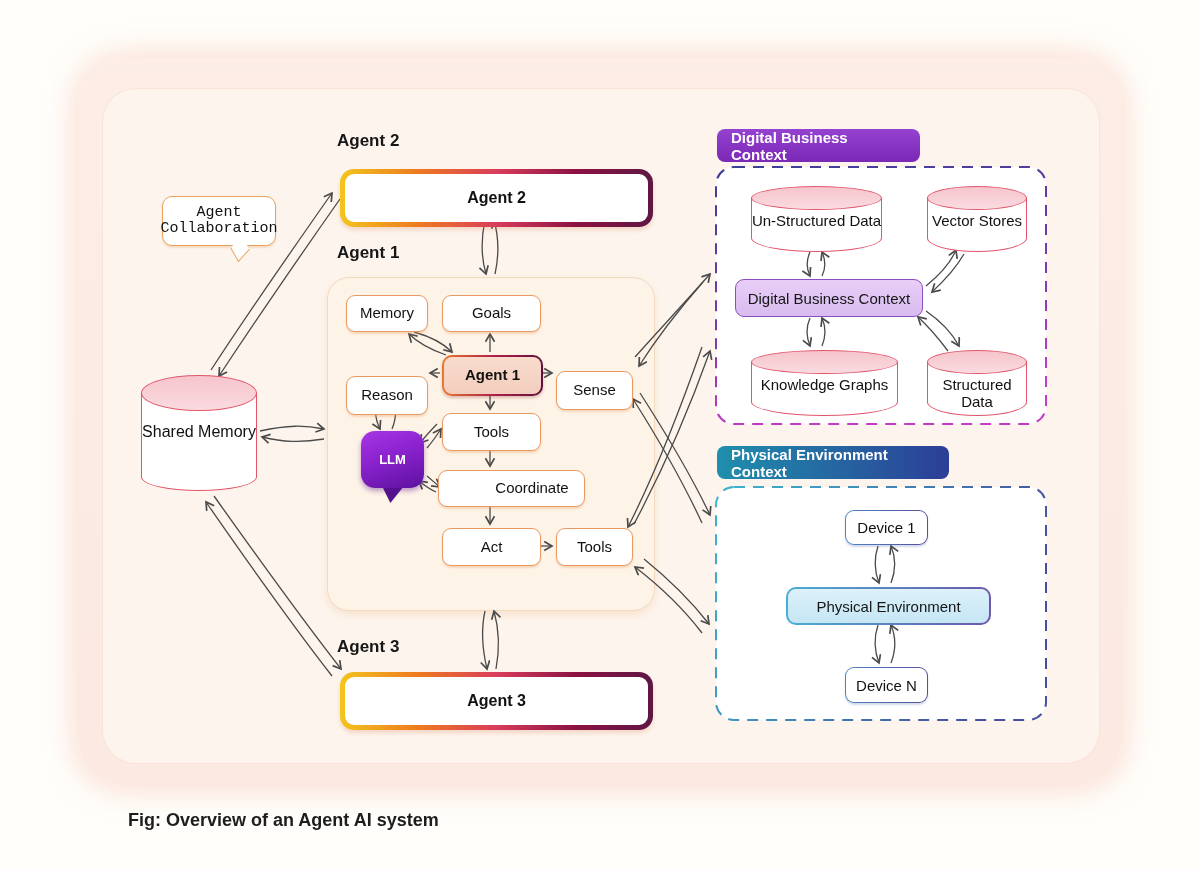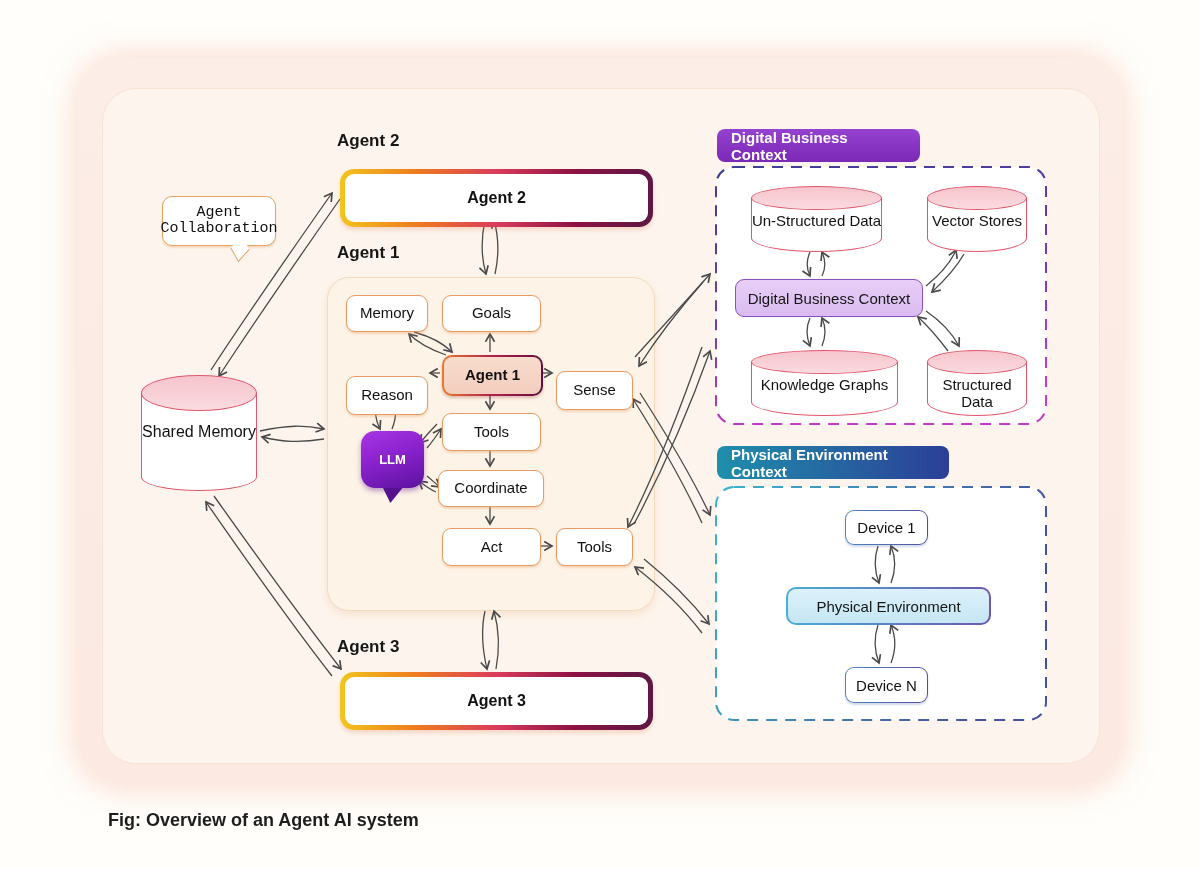--- a/index.html
+++ b/index.html
@@ -6,21 +6,21 @@
   #canvas{position:relative;width:1200px;height:869px;background:#FFFEFB;overflow:hidden;}
 
   
   .halo{position:absolute;left:78px;top:58px;width:1044px;height:728px;border-radius:48px;
         background:linear-gradient(180deg,#FCEDE6,#FBE9E2);box-shadow:0 0 26px 8px rgba(248,205,190,.55);}
   .card{position:absolute;left:102px;top:88px;width:996px;height:674px;border-radius:34px;
         background:#FDF5ED;border:1px solid #F8E3D6;}
 
   .abs{position:absolute;}
   .lbl-title{font-size:17px;font-weight:700;color:#161616;}
-  .caption{font-size:18px;font-weight:700;color:#1d1d1d;}
+  .caption{font-size:18px;font-weight:700;color:#1d1d1d;margin-left:20px;}
 
   
   .node{position:absolute;background:#fff;border:1.6px solid #E89A62;border-radius:9px;
         display:flex;align-items:center;justify-content:center;font-size:15px;color:#111;
         box-shadow:0 2px 2px rgba(232,160,100,.35);line-height:1.12;}
 
   
   .agent-big{position:absolute;border:5px solid transparent;border-radius:14px;
         background:linear-gradient(#fff,#fff) padding-box,
                    linear-gradient(90deg,#F2C51D,#EE7A1F,#DA3C5C,#8C1243,#5E1744) border-box;
@@ -204,21 +204,21 @@
     <div class="cap"></div>
     <div class="clbl">Shared Memory</div>
   </div>
 
   <div class="node" style="left:346px;top:295px;width:80px;height:35px;">Memory</div>
   <div class="node" style="left:442px;top:295px;width:97px;height:35px;">Goals</div>
   <div class="node" style="left:346px;top:355px;width:80px;height:37px;margin-top:21px;">Reason</div>
   <div class="node agent-core" style="left:442px;top:355px;width:97px;height:37px;">Agent 1</div>
   <div class="node" style="left:556px;top:355px;width:75px;height:37px;margin-top:16px;">Sense</div>
   <div class="node" style="left:442px;top:413px;width:97px;height:36px;">Tools</div>
-  <div class="node" style="left:438px;top:470px;width:104px;height:35px;">Coordinate</div>
+  <div class="node" style="left:438px;top:470px;width:104px;height:35px;padding-left:41px;">Coordinate</div>
   <div class="node" style="left:442px;top:528px;width:97px;height:36px;">Act</div>
   <div class="node" style="left:556px;top:528px;width:75px;height:36px;">Tools</div>
 
   <div class="llm-tail"></div>
   <div class="llm">LLM</div>
 
   <div class="badge badge-digital">Digital Business Context</div>
 
   <div class="cyl cyl-sm" style="left:751px;top:186px;width:131px;">
     <div class="tube"></div>

